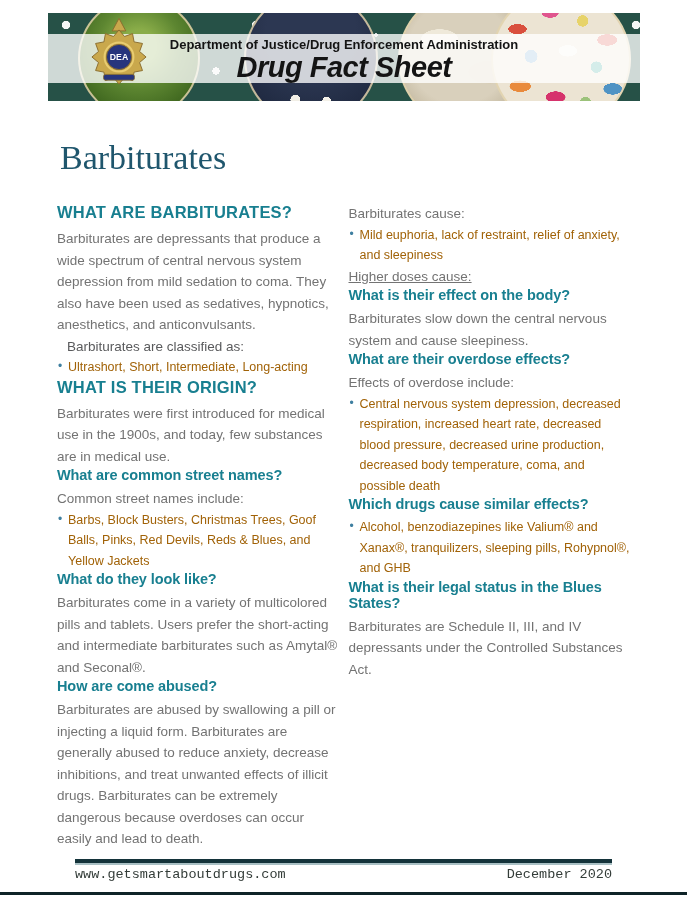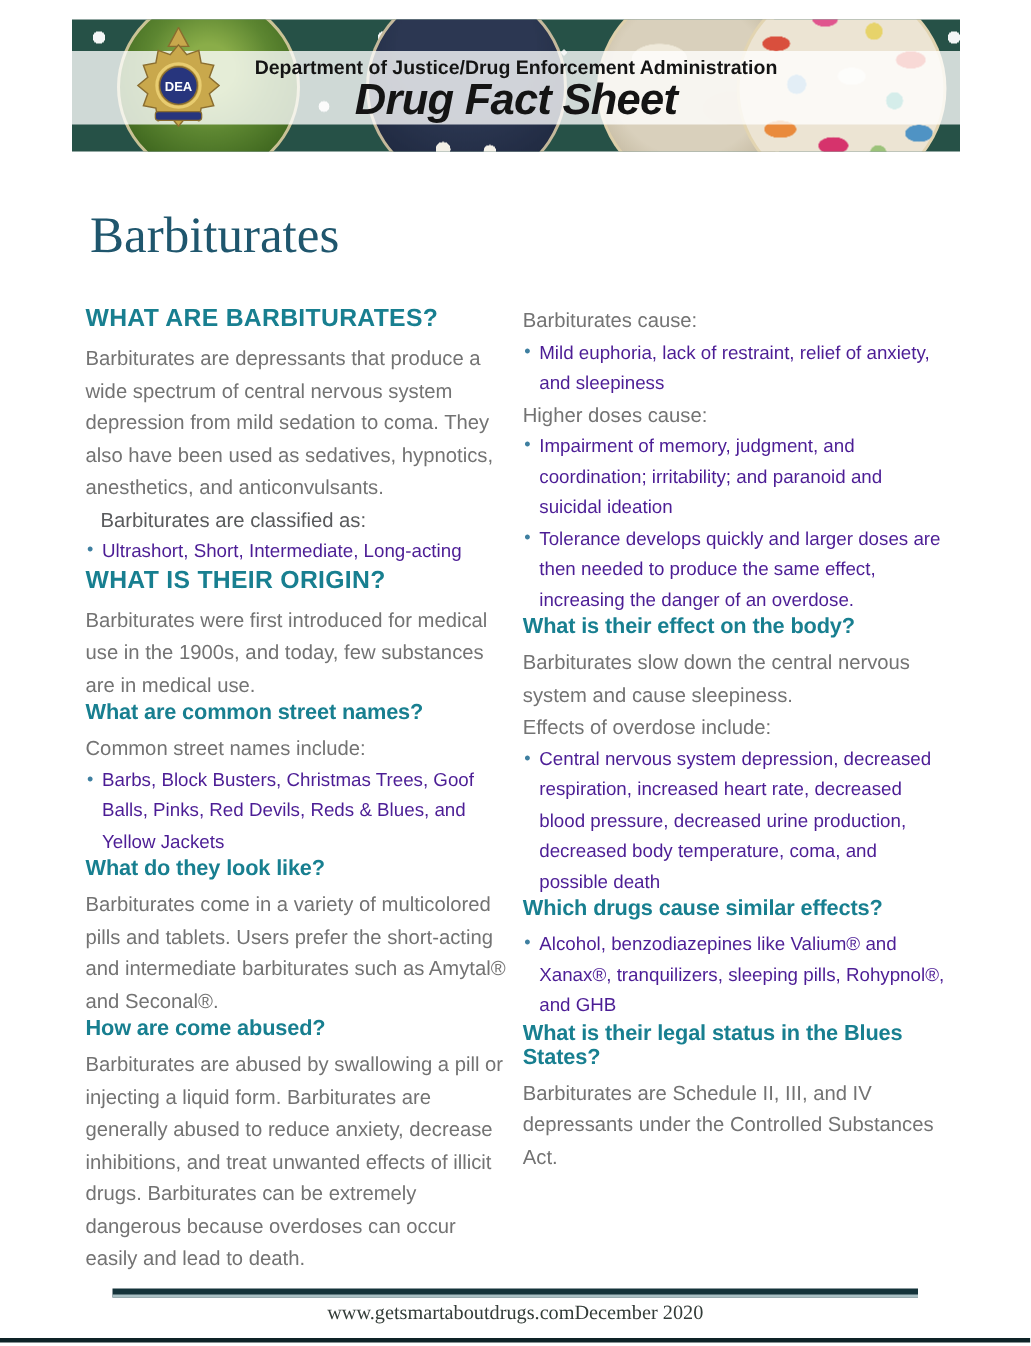--- a/index.html
+++ b/index.html
@@ -58,31 +58,31 @@
     font-size:34px;color:#1f566d;line-height:40px;}
 
   
   .columns{display:flex;gap:10px;margin:25px 57px 0 57px;}
   .col{flex:1;min-width:0;}
   h2.major{margin:0 0 6px 0;font-size:16.5px;font-weight:700;color:#187f90;letter-spacing:.2px;}
   h3.minor{margin:0 0 5px 0;font-size:14.5px;font-weight:700;color:#187f90;letter-spacing:-.1px;}
   p.body{margin:0;font-size:13.5px;line-height:21.5px;color:#737373;}
   p.lead-indent{margin:0;padding-left:10px;font-size:13.5px;line-height:21.5px;color:#595a5c;}
   ul.blist{list-style:none;margin:0;padding:0;}
-  ul.blist li{position:relative;padding-left:11px;font-size:12.5px;line-height:20.5px;color:#4c1d95;}
+  ul.blist li{position:relative;padding-left:11px;font-size:12.5px;line-height:20.5px;color:#a16207;}
   ul.blist li::before{content:"\2022";position:absolute;left:1px;top:-1px;color:#3e7fa0;font-size:12px;}
   .mt-sec{margin-top:17px;}
   .mt-sub{margin-top:21px;}
-  .mt-gap{margin-top:20px;}
+  .mt-gap{margin-top:20px;text-decoration:underline;}
 
   
   .footer{position:absolute;left:75px;right:75px;top:859px;}
   .footer-rule{height:4px;background:#14333a;border-bottom:2px solid #a9c0c4;}
-  .footer-row{display:flex;justify-content:center;margin-top:2px;
-    font-family:Liberation Serif, serif;font-size:13.5px;color:#333c38;}
+  .footer-row{display:flex;justify-content:space-between;margin-top:2px;
+    font-family:Liberation Mono, monospace;font-size:13.5px;color:#333c38;}
   .bottom-bar{position:absolute;left:0;right:0;bottom:2px;height:3px;background:#0e2327;}
 </style>
 </head>
 <body>
 
 <div class="page">
 
   <div class="banner">
     <div class="pcircle c-cannabis"></div>
     <div class="pcircle c-paraphernalia"></div>
@@ -129,28 +129,25 @@
       <h3 class="minor mt-sub">How are come abused?</h3>
       <p class="body">Barbiturates are abused by swallowing a pill or injecting a liquid form. Barbiturates are generally abused to reduce anxiety, decrease inhibitions, and treat unwanted effects of illicit drugs. Barbiturates can be extremely dangerous because overdoses can occur easily and lead to death.</p>
     </div>
 
     <div class="col">
       <p class="body">Barbiturates cause:</p>
       <ul class="blist">
         <li>Mild euphoria, lack of restraint, relief of anxiety, and sleepiness</li>
       </ul>
       <p class="body mt-gap">Higher doses cause:</p>
-      <ul class="blist">
-        <li>Impairment of memory, judgment, and coordination; irritability; and paranoid and suicidal ideation</li>
-        <li>Tolerance develops quickly and larger doses are then needed to produce the same effect, increasing the danger of an overdose.</li>
-      </ul>
 
       <h3 class="minor mt-sub">What is their effect on the body?</h3>
       <p class="body">Barbiturates slow down the central nervous system and cause sleepiness.</p>
 
+      <h3 class="minor mt-sub">What are their overdose effects?</h3>
       <p class="body">Effects of overdose include:</p>
       <ul class="blist">
         <li>Central nervous system depression, decreased respiration, increased heart rate, decreased blood pressure, decreased urine production, decreased body temperature, coma, and possible death</li>
       </ul>
 
       <h3 class="minor mt-sub">Which drugs cause similar effects?</h3>
       <ul class="blist">
         <li>Alcohol, benzodiazepines like Valium® and Xanax®, tranquilizers, sleeping pills, Rohypnol®, and GHB</li>
       </ul>
 

